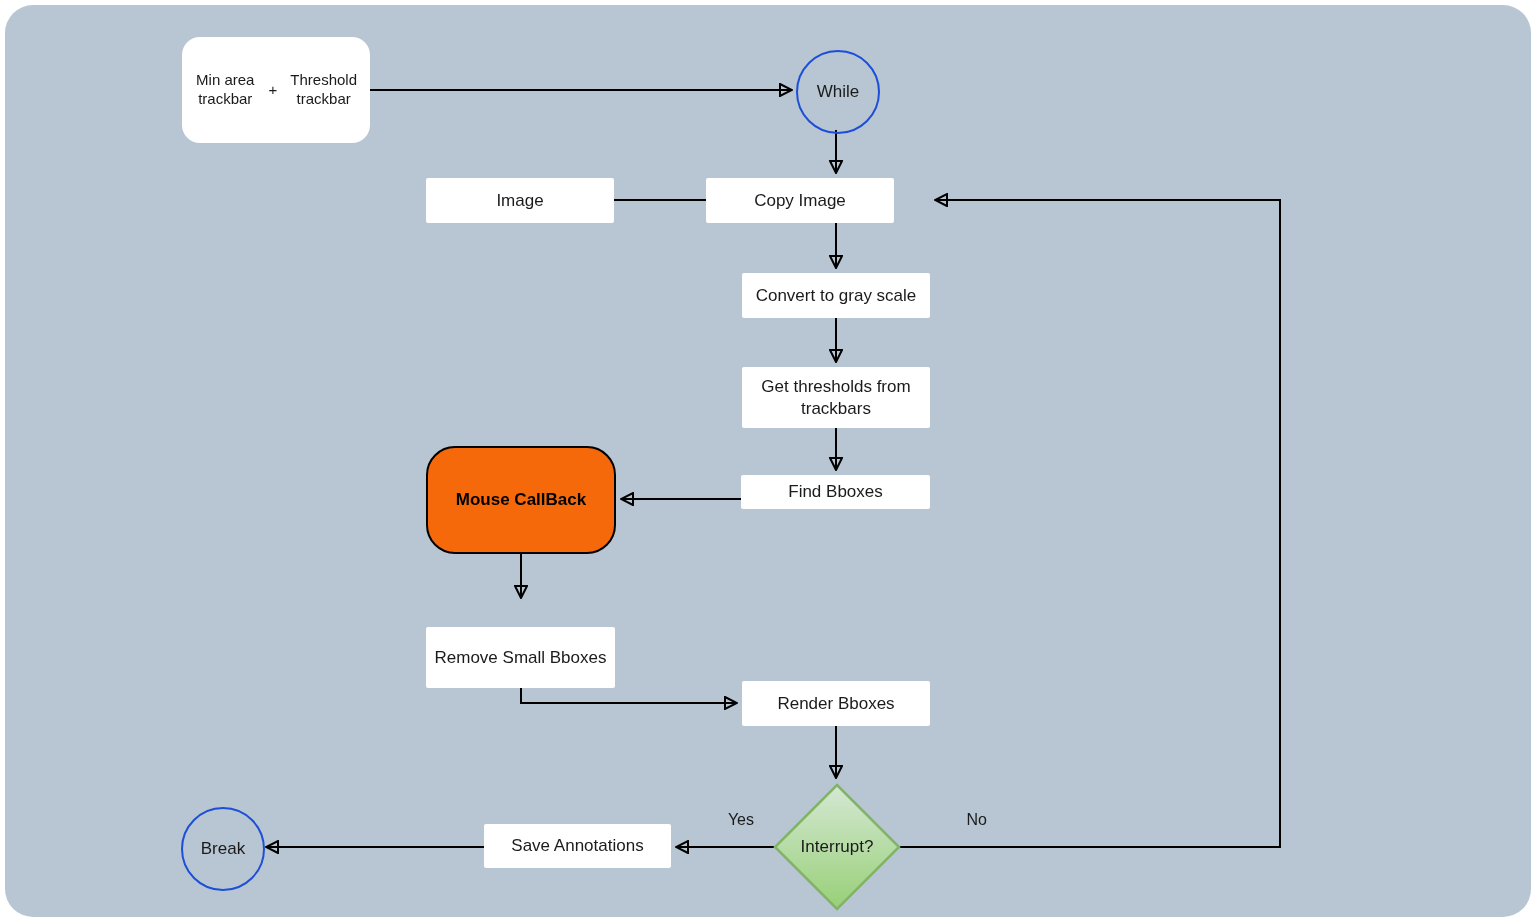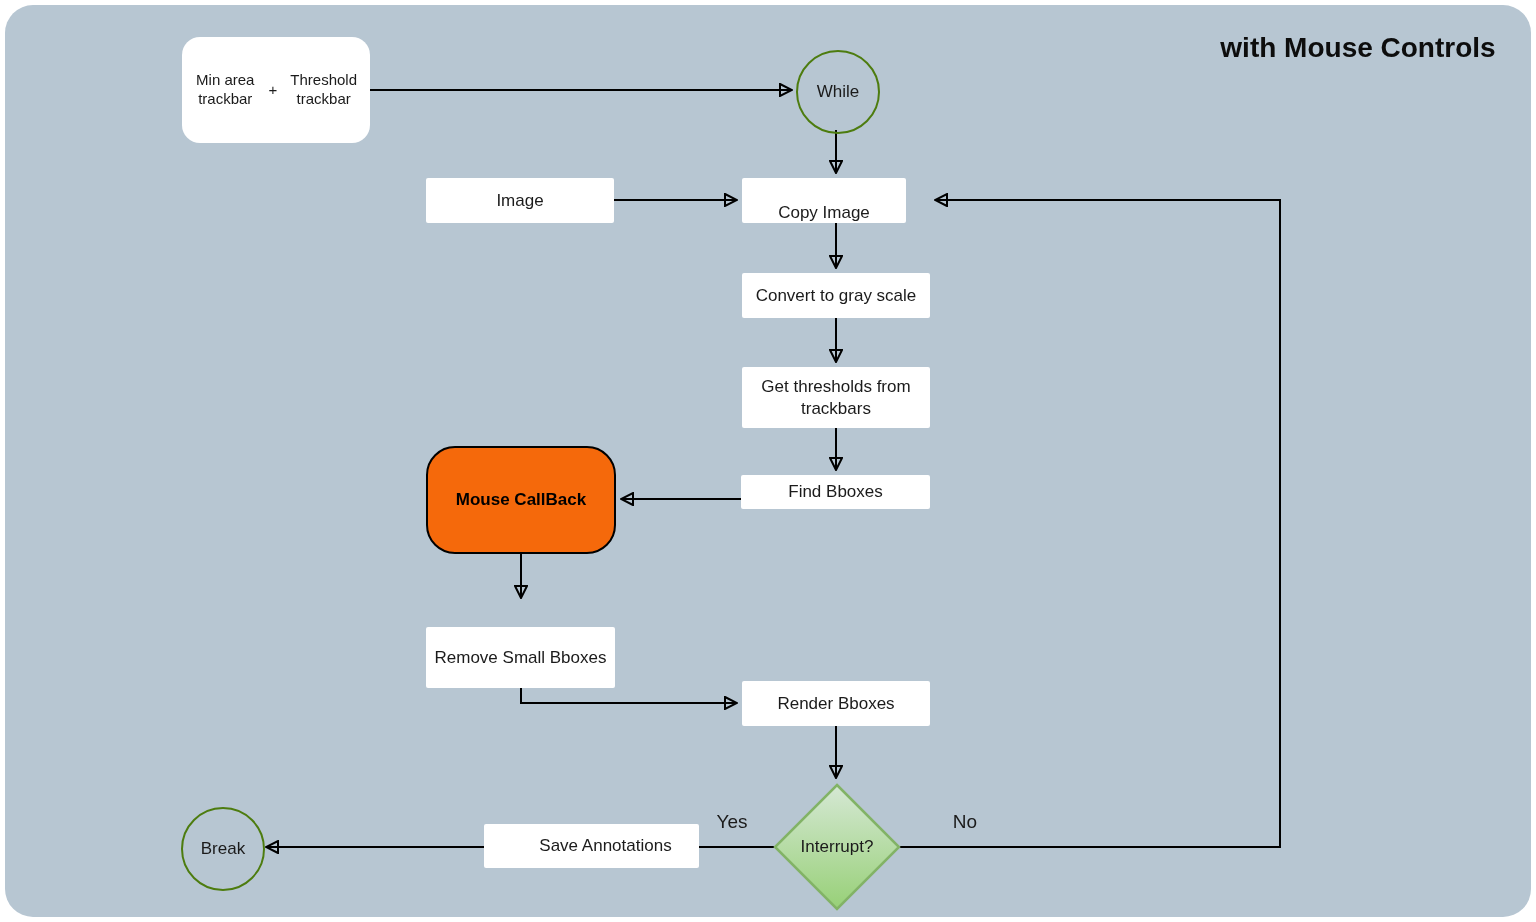--- a/index.html
+++ b/index.html
@@ -5,44 +5,44 @@
   html,body{margin:0;padding:0;background:#ffffff;}
   body{width:1536px;height:922px;position:relative;overflow:hidden;
        font-family:"Liberation Sans", sans-serif;color:#1b1b1b;}
   .canvas{position:absolute;left:5px;top:5px;width:1526px;height:912px;
           background:#b7c6d2;border-radius:28px;}
   .edges{position:absolute;left:0;top:0;width:1536px;height:922px;pointer-events:none;}
   .edges path{fill:none;stroke:#000000;stroke-width:2px;}
   .node{position:absolute;display:flex;align-items:center;justify-content:center;
         text-align:center;font-size:17px;line-height:1.25;color:#1b1b1b;}
   .rect{background:#ffffff;border-radius:2px;}
-  .circle{border-radius:50%;border:2px solid #4d7c0f;background:transparent;}
+  .circle{border-radius:50%;border:2px solid #1d4ed8;background:transparent;}
   .trackbars{left:182px;top:37px;width:188px;height:106px;background:#ffffff;
              border-radius:18px;flex-direction:row;justify-content:space-around;
              font-size:15px;padding:6px 0;box-sizing:border-box;}
   .while{left:796px;top:50px;width:80px;height:80px;}
   .image{left:426px;top:178px;width:188px;height:45px;}
-  .copy{left:742px;top:178px;width:164px;height:45px;align-items:flex-end;}
+  .copy{left:706px;top:178px;width:188px;height:45px;}
   .convert{left:742px;top:273px;width:188px;height:45px;text-align:right;}
   .thresholds{left:742px;top:367px;width:188px;height:61px;}
   .findb{left:741px;top:475px;width:189px;height:34px;}
   .callback{left:426px;top:446px;width:190px;height:108px;background:#f5690b;
             border:2px solid #000;border-radius:29px;font-weight:bold;color:#000;
             box-sizing:border-box;}
   .removes{left:426px;top:627px;width:189px;height:61px;}
   .renderb{left:742px;top:681px;width:188px;height:45px;}
   .diamond{left:773px;top:783px;width:128px;height:128px;background:transparent;}
   .diamond svg{position:absolute;left:0;top:0;}
   .diamond .dlabel{position:absolute;inset:0;display:flex;align-items:center;
                    justify-content:center;}
-  .save{left:484px;top:824px;width:187px;height:44px;padding-left:28px;}
+  .save{left:484px;top:824px;width:187px;height:44px;}
   .break{left:181px;top:807px;width:80px;height:80px;}
   .title{position:absolute;left:1180px;top:30px;width:356px;text-align:center;
          font-size:28px;font-weight:bold;color:#0d0d0d;line-height:35px;}
-  .elabel{position:absolute;width:44px;text-align:center;font-size:19px;color:#1b1b1b;}
+  .elabel{position:absolute;width:44px;text-align:right;font-size:16px;color:#1b1b1b;}
   .yes{left:710px;top:811px;}
   .no{left:943px;top:811px;}
 </style>
 </head>
 <body>
 
 <div class="canvas"></div>
 
 <svg class="edges" viewBox="0 0 1536 922">
   <defs>
@@ -59,21 +59,20 @@
   <path d="M741,499 H621" marker-end="url(#arr)"></path>
   <path d="M521,554 V598" marker-end="url(#arr)"></path>
   <path d="M521,664 V703 H737" marker-end="url(#arr)"></path>
   <path d="M836,726 V778" marker-end="url(#arr)"></path>
   <path d="M774,847 H676" marker-end="url(#arr)"></path>
   <path d="M484,847 H266" marker-end="url(#arr)"></path>
   <path d="M900,847 H1280 V200 H935" marker-end="url(#arr)"></path>
 </svg>
 
 <div class="title">
-  <div>with Mouse Controls</div>
 </div>
 
 <div class="node trackbars">
   <div>Min area trackbar</div>
   <div>+</div>
   <div>Threshold trackbar</div>
 </div>
 
 <div class="node circle while">
   <span>While</span>

